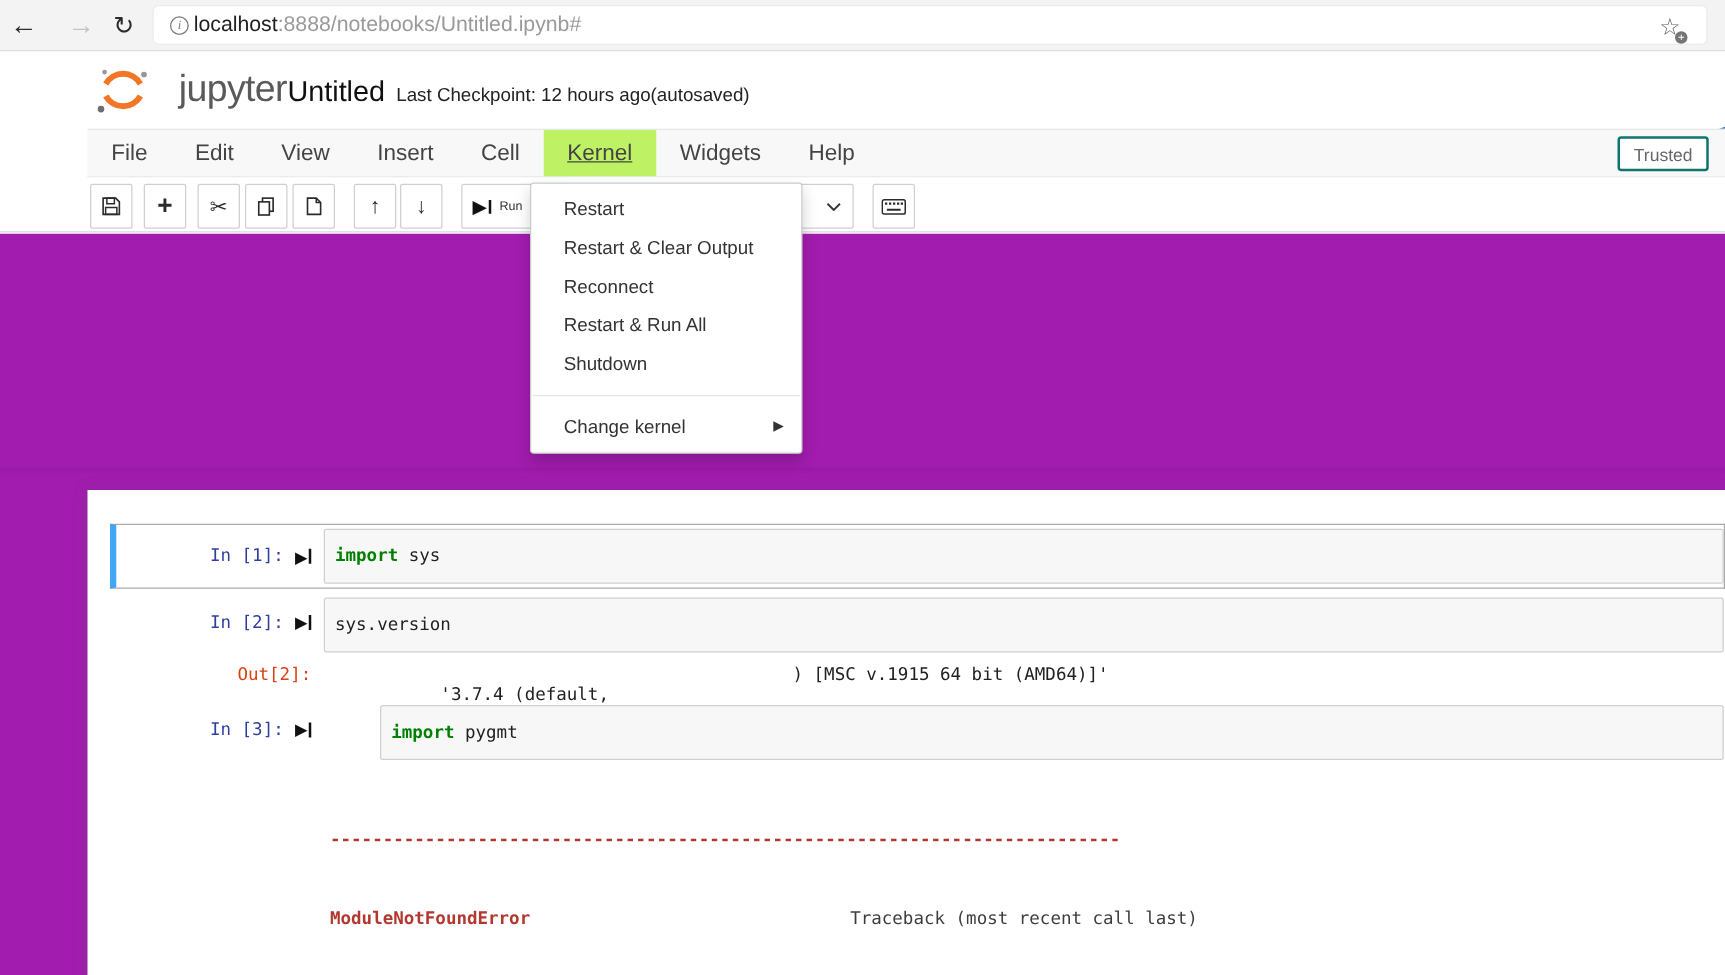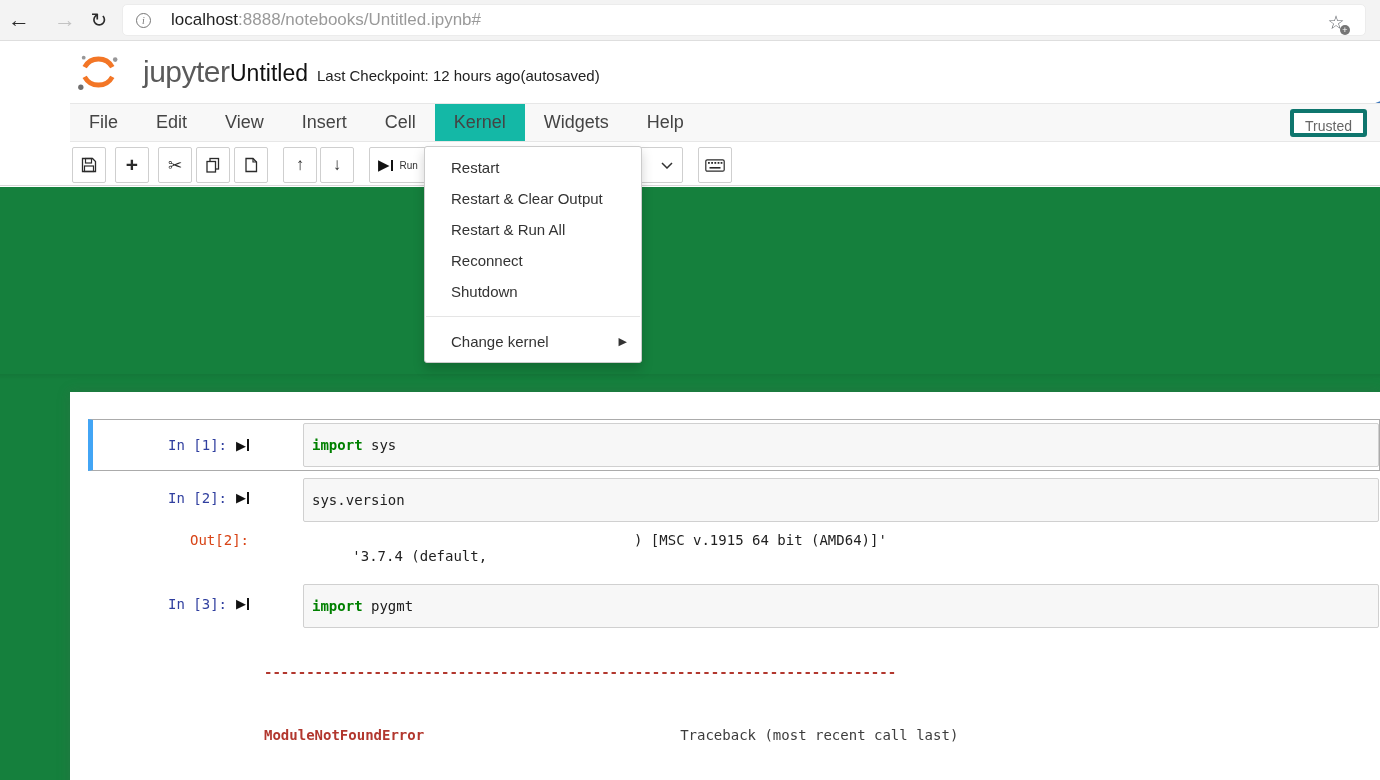--- a/index.html
+++ b/index.html
@@ -8,64 +8,64 @@
   .screen { position:relative; width:1380px; height:780px; background:#fff; overflow:hidden; }
 
   
   .browser-bar { position:absolute; left:0; top:0; width:1380px; height:41px; background:#f3f3f3; border-bottom:1px solid #dedede; }
   .nav-btn { position:absolute; top:5px; width:30px; height:30px; display:flex; align-items:center; justify-content:center; font-size:22px; color:#2b2b2b; cursor:pointer; }
   .nav-back { left:4px; }
   .nav-forward { left:50px; color:#c3c3c3; }
   .nav-refresh { left:84px; font-size:20px; }
   .address-bar { position:absolute; left:122px; top:4px; width:1244px; height:32px; background:#fff; border:1px solid #ececec; border-radius:5px; display:flex; align-items:center; }
   .info-icon { margin-left:13px; width:15px; height:15px; border:1px solid #767676; border-radius:50%; color:#767676; font-size:10px; display:flex; align-items:center; justify-content:center; flex:none; font-family:"Liberation Serif",serif; font-style:italic; }
-  .url { margin-left:20px; font-size:17px; white-space:nowrap; }
+  .url { margin-left:4px; font-size:17px; white-space:nowrap; }
   .url .host { color:#1f1f1f; }
   .url .rest { color:#9a9a9a; }
   .fav-star { position:absolute; right:18px; top:7px; width:22px; height:22px; color:#5f6368; font-size:19px; line-height:22px; text-align:center; cursor:pointer; }
   .fav-star .plus { position:absolute; right:-3px; bottom:-1px; width:10px; height:10px; background:#757575; color:#fff; border-radius:50%; font-size:9px; line-height:10px; text-align:center; font-style:normal; }
 
   
   .app-header { position:absolute; left:0; top:42px; width:1380px; height:61px; background:#fff; }
   .logo { position:absolute; left:76px; top:9px; display:flex; align-items:center; cursor:pointer; }
   .logo-text { font-size:30px; color:#5a5a5a; margin-left:23px; letter-spacing:-0.5px; }
   .title-row { position:absolute; left:230px; top:0; height:61px; display:flex; align-items:baseline; padding-top:18px; }
   .nb-title { font-size:23px; color:#111; }
   .checkpoint { font-size:15px; color:#222; margin-left:9px; }
   .autosaved { font-size:15px; color:#222; }
   .profile-dot { position:absolute; left:1370px; top:59px; width:26px; height:26px; border-radius:50%; background:#3b76bb; }
 
   
   .menubar { position:absolute; left:70px; top:103px; width:1310px; height:39px; background:#f8f8f8; border-top:1px solid #e7e7e7; border-bottom:1px solid #e7e7e7; display:flex; }
   .menu-item { padding:0 19px; line-height:37px; font-size:18px; color:#444; cursor:pointer; }
-  .menu-item.active { background:#14b8a6; }
-  .trusted-btn { position:absolute; right:13px; top:5px; height:28px; padding:0 11px; background:#fff; border:4px solid #0f766e; border-radius:3px; font-size:14px; color:#666; line-height:26px; }
+  .menu-item.active { background:#bef264;text-decoration:underline; }
+  .trusted-btn { position:absolute; right:13px; top:5px; height:28px; padding:0 11px; background:#fff; border:2px solid #0f766e; border-radius:3px; font-size:14px; color:#666; line-height:26px; }
 
   
   .toolbar { position:absolute; left:0; top:142px; width:1380px; height:44px; background:#fff; border-bottom:1px solid #d7d7d7; }
   .tb-btn { position:absolute; top:5px; height:36px; background:#fff; border:1px solid #cfcfcf; border-radius:2px; display:flex; align-items:center; justify-content:center; color:#2b2b2b; cursor:pointer; }
   .tb-btn svg { display:block; }
   .glyph { font-size:15px; color:#111; }
   .runmark { display:inline-flex; align-items:center; }
   .runmark::after { content:""; width:2px; height:11px; background:#111; margin-left:1px; }
   .run-label { font-size:10px; color:#333; margin-left:7px; }
   .shadow-strip { position:absolute; left:0; top:187px; width:1380px; height:6px; background:linear-gradient(to bottom, rgba(0,0,0,0.07), rgba(0,0,0,0)); }
 
   
-  .workspace { position:absolute; left:0; top:187px; width:1380px; height:593px; background:#15803d; }
+  .workspace { position:absolute; left:0; top:187px; width:1380px; height:593px; background:#a21caf; }
   .notebook { position:absolute; left:70px; top:205px; width:1310px; height:459px; background:#fff; box-shadow:0 0 12px 1px rgba(87,87,87,0.2); }
   .cell-row { position:absolute; left:18px; right:0; display:flex; border:1px solid transparent; border-left-width:5px; padding:3px 0; }
   .cell-row.selected { border-color:#ababab; border-left-color:#42a5f5; }
   .prompt-col { width:166px; flex:none; display:flex; justify-content:flex-end; align-items:center; gap:9px; padding-right:10px; }
   .prompt { font-family:"DejaVu Sans Mono", monospace; font-size:14px; white-space:pre; }
   .prompt.in { color:#303f9f; }
   .prompt.out { color:#d84315; }
   .cell-runmark { display:inline-flex; align-items:center; font-size:13px; color:#111; }
   .cell-runmark::after { content:""; width:2px; height:12px; background:#111; margin-left:1px; }
-  .input-box { flex:1; background:#f7f7f7; border:1px solid #d0d0d0; border-radius:2px; padding:11px 8px; font-family:"DejaVu Sans Mono", monospace; font-size:14px; line-height:20px; color:#212121; white-space:pre; min-height:44px;margin-left:44px; }
+  .input-box { flex:1; background:#f7f7f7; border:1px solid #d0d0d0; border-radius:2px; padding:11px 8px; font-family:"DejaVu Sans Mono", monospace; font-size:14px; line-height:20px; color:#212121; white-space:pre; min-height:44px; }
   .kw { color:#008000; font-weight:bold; }
   .out-row { position:absolute; left:18px; right:0; display:flex; padding-left:5px; }
   .out-content { position:relative; flex:1; padding:10px 0 0 9px; font-family:"DejaVu Sans Mono", monospace; font-size:14px; color:#212121; white-space:pre; }
   .out-right { position:absolute; left:375px; top:10px; }
   .traceback { position:absolute; left:194px; right:0; font-family:"DejaVu Sans Mono", monospace; font-size:14px; line-height:21px; color:#3d3d3d; white-space:pre; }
   .tb-red { color:#b2372e; font-weight:bold; }
   .tb-trace { margin-left:256px; }
 
   
   .kernel-menu { position:absolute; left:424px; top:146px; width:218px; background:#fff; border:1px solid #ccc; border-radius:3px; box-shadow:0 6px 12px rgba(0,0,0,0.18); padding:5px 0; z-index:50; }
@@ -204,21 +204,21 @@
       <div class="out-row" style="top:130px;height:40px;">
         <div class="prompt-col" style="padding-top:10px;align-items:flex-start;">
           <span class="prompt out">Out[2]:</span>
         </div>
         <div class="out-content">
           <span>'3.7.4 (default,</span>
           <span class="out-right">) [MSC v.1915 64 bit (AMD64)]'</span>
         </div>
       </div>
 
-      <div class="cell-row" style="top:188px;height:47px;">
+      <div class="cell-row" style="top:168px;height:47px;gap:45px;">
         <div class="prompt-col">
           <span class="prompt in">In [3]:</span>
           <span class="cell-runmark">▶</span>
         </div>
         <div class="input-box"><span class="kw">import</span><span> pygmt</span></div>
       </div>
 
       <div class="traceback" style="top:228px;">
         <div><span class="tb-red">---------------------------------------------------------------------------</span></div>
         <div><span class="tb-red">ModuleNotFoundError</span><span class="tb-trace">Traceback (most recent call last)</span></div>
@@ -227,22 +227,22 @@
         
         
       </div>
 
     </div>
   </div>
 
   <div class="kernel-menu">
     <div class="km-item">Restart</div>
     <div class="km-item">Restart &amp; Clear Output</div>
+    <div class="km-item">Reconnect</div>
     <div class="km-item">Restart &amp; Run All</div>
-    <div class="km-item">Reconnect</div>
     <div class="km-item">Shutdown</div>
     <div class="km-divider"></div>
     <div class="km-item km-sub">
       <span>Change kernel</span>
       <span class="km-arrow">▶</span>
     </div>
   </div>
 
 </div>
 

